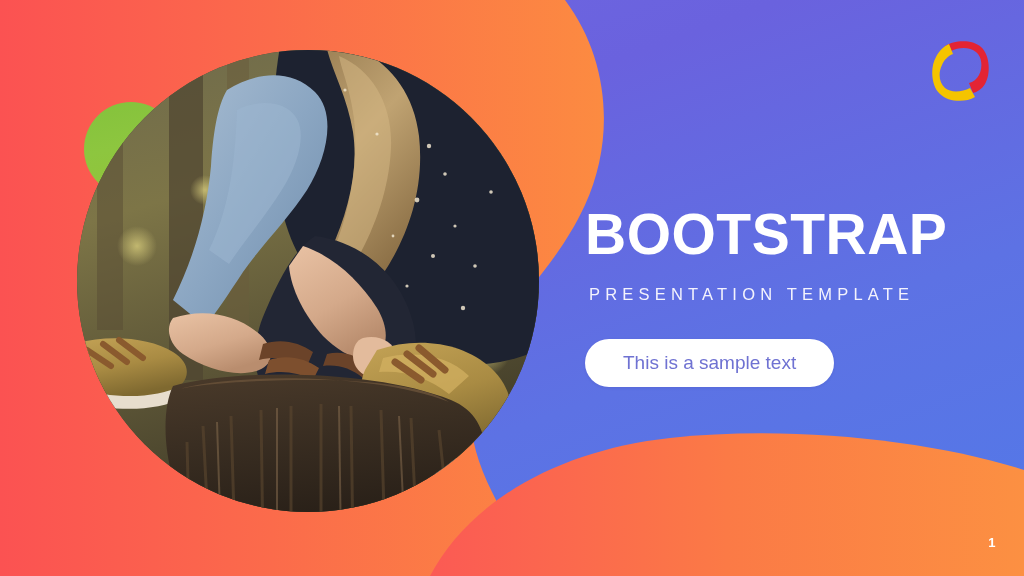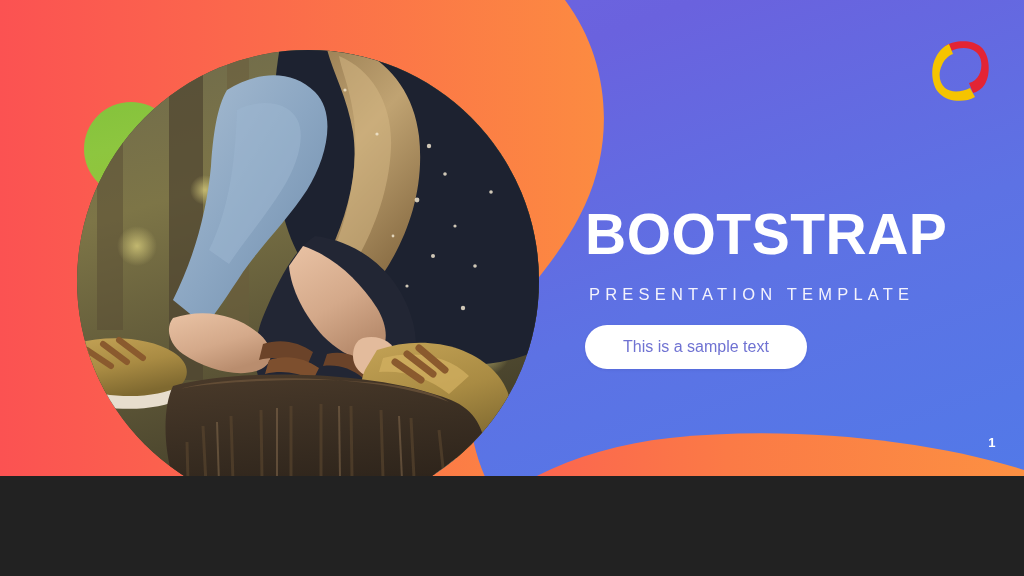--- a/index.html
+++ b/index.html
@@ -3,21 +3,21 @@
 <meta charset="utf-8">
 <style>
   html, body {
     margin: 0;
     padding: 0;
     background: #222;
   }
   .slide {
     position: relative;
     width: 1024px;
-    height: 476px;
+    height: 576px;
     overflow: hidden;
     font-family: "Liberation Sans", sans-serif;
     background: #15803d;
   }
 
   
   .bg-purple {
     position: absolute;
     inset: 0;
     background: linear-gradient(160deg, #7068e2 0%, #6a62de 30%, #5d72e4 65%, #5279e8 100%);
@@ -76,28 +76,28 @@
   .slide-subtitle {
     margin: 22px 0 13px 4px;
     font-size: 16.5px;
     font-weight: 300;
     color: #f4f3fd;
     letter-spacing: 5.2px;
     white-space: nowrap;
   }
   .sample-pill {
     display: inline-block;
-    margin-top: 8px;
+    margin-top: 22px;
     padding: 13px 38px;
     border: none;
     border-radius: 40px;
     background: #ffffff;
     color: #6f72d2;
     font-family: "Liberation Sans", sans-serif;
-    font-size: 16px;
+    font-size: 19px;
     font-weight: normal;
     cursor: pointer;
     box-shadow: 0 1px 3px rgba(40,30,110,0.10);
   }
 
   
   .logo {
     position: absolute;
     right: 28px;
     top: 34px;

